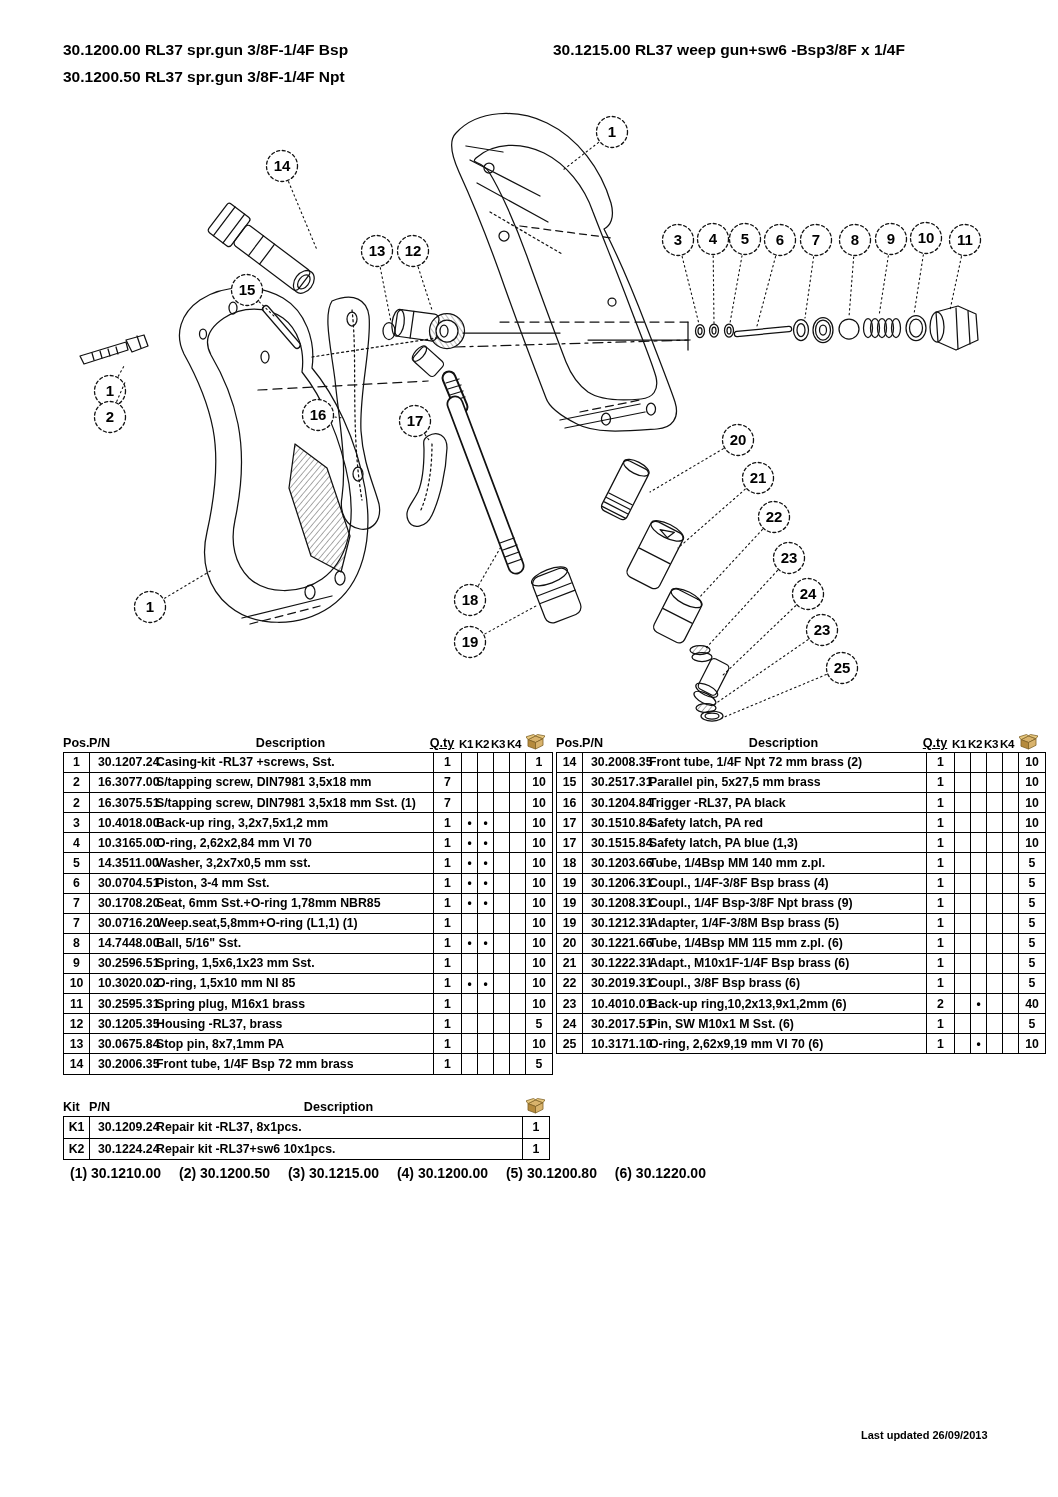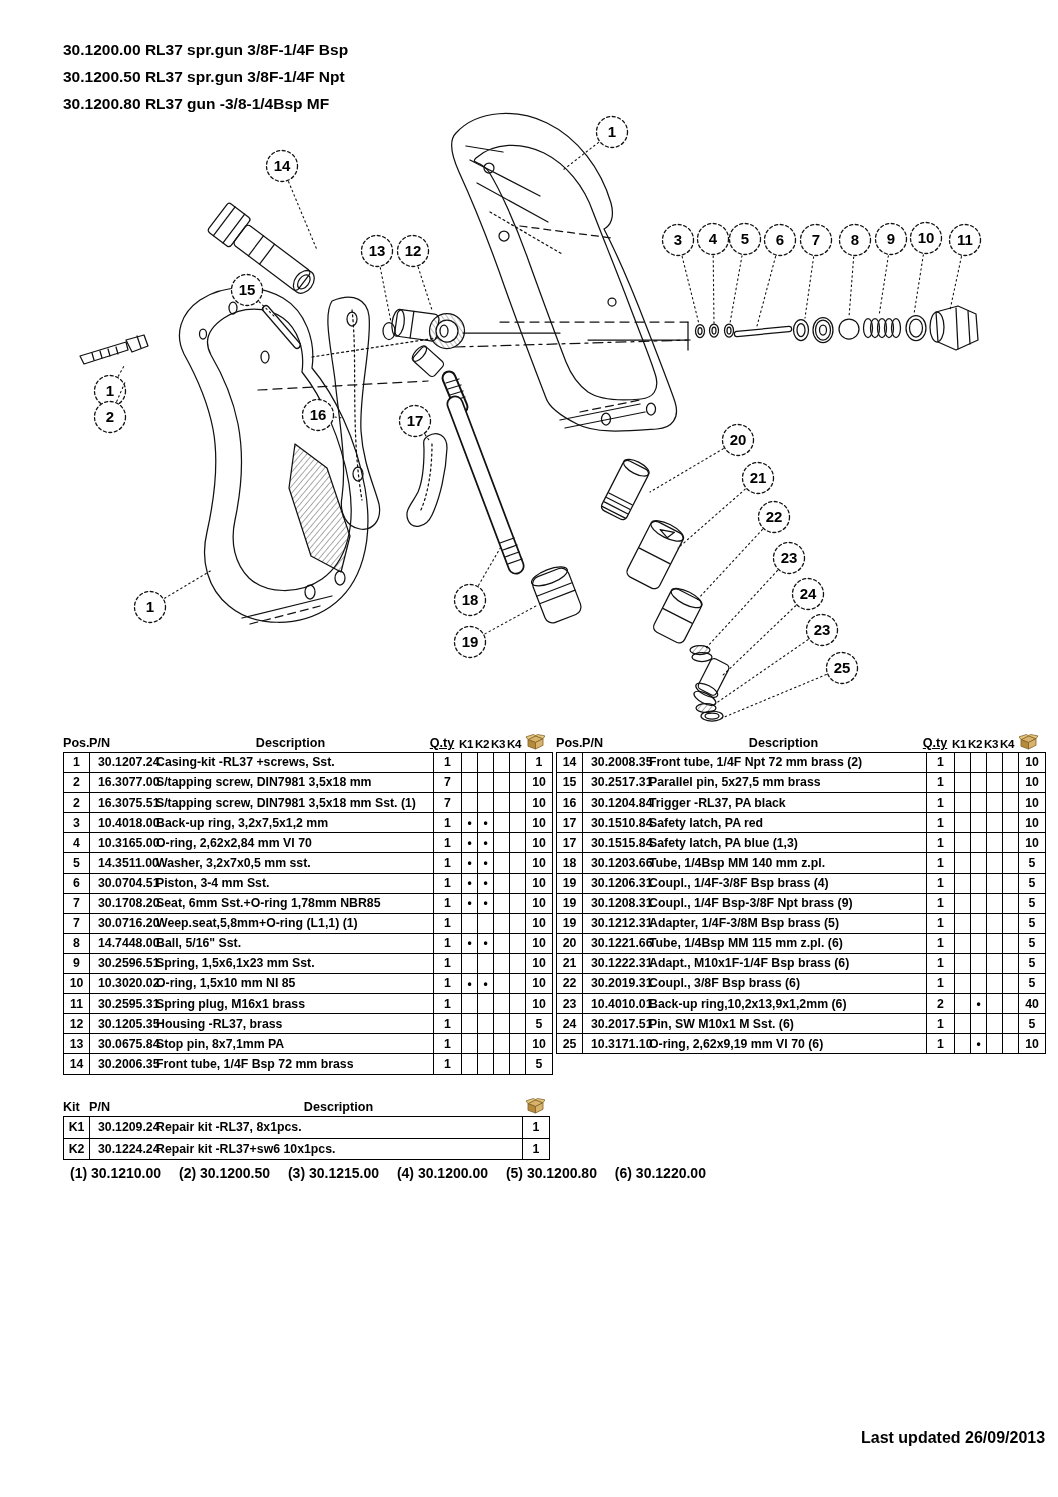--- a/index.html
+++ b/index.html
@@ -36,32 +36,32 @@
   td.c-main{text-align:left;}
   td.c-main .pn{display:inline-block;width:66px;text-align:center;padding-left:8px;box-sizing:border-box;}
   td.c-main .desc{display:inline-block;}
   td.c-qty{text-align:center;}
   td.c-k{text-align:center;font-size:12px;}
   td.c-box{text-align:center;}
   table.kit td{height:20.5px;}
 
   .footnote{position:absolute;left:70px;top:1165px;font-size:14px;white-space:nowrap;}
   .footnote span{margin-right:14px;}
-  .lastupdated{position:absolute;left:861px;top:1429px;font-size:16px;}
+  .lastupdated{position:absolute;left:861px;top:1429px;font-size:11px;}
   .boxicon{display:inline-block;vertical-align:bottom;}
 </style>
 </head>
 <body>
 
 <div class="hdr hdr-left">
   <div>30.1200.00 RL37 spr.gun 3/8F-1/4F Bsp</div>
   <div>30.1200.50 RL37 spr.gun 3/8F-1/4F Npt</div>
-  <div>30.1200.80 RL37 gun -3/8-1/4Bsp MF</div>
 </div>
 <div class="hdr hdr-right">
+  <div>30.1215.00 RL37 weep gun+sw6 -Bsp3/8F x 1/4F</div>
 </div>
 
 <svg id="diagram" viewBox="0 0 1058 730" fill="none" stroke="#111" stroke-width="1.25" stroke-linejoin="round" stroke-linecap="round">
   <defs>
     <pattern id="knurl" width="4.5" height="4.5" patternUnits="userSpaceOnUse" patternTransform="rotate(40)">
       <line x1="0" y1="0" x2="0" y2="4.5" stroke="#444" stroke-width="0.9"></line>
     </pattern>
     <pattern id="knurl2" width="4" height="4" patternUnits="userSpaceOnUse" patternTransform="rotate(-35)">
       <line x1="0" y1="0" x2="0" y2="4" stroke="#555" stroke-width="0.8"></line>
     </pattern>

